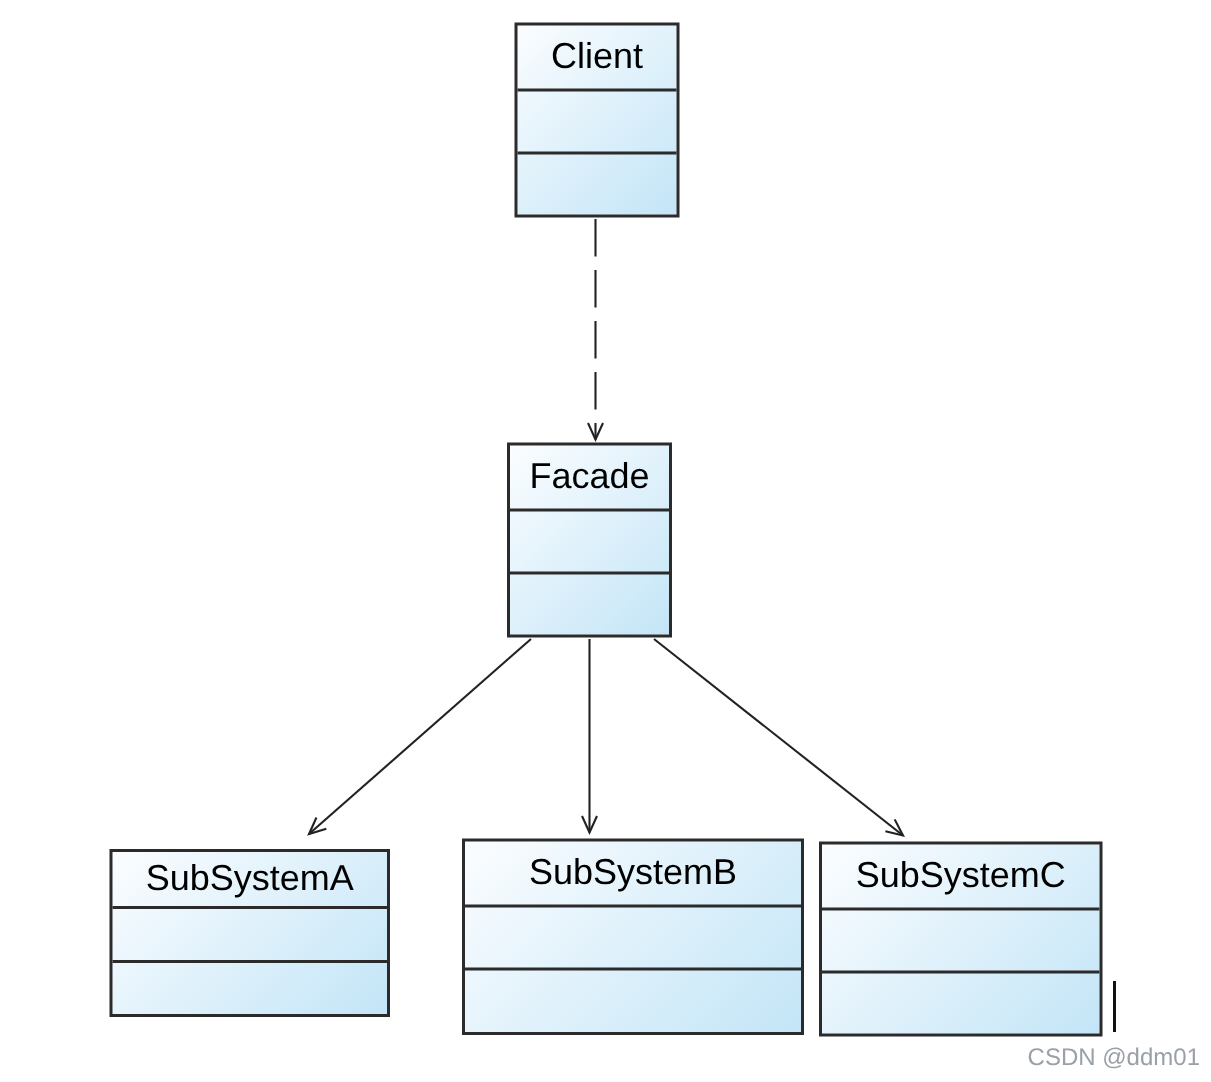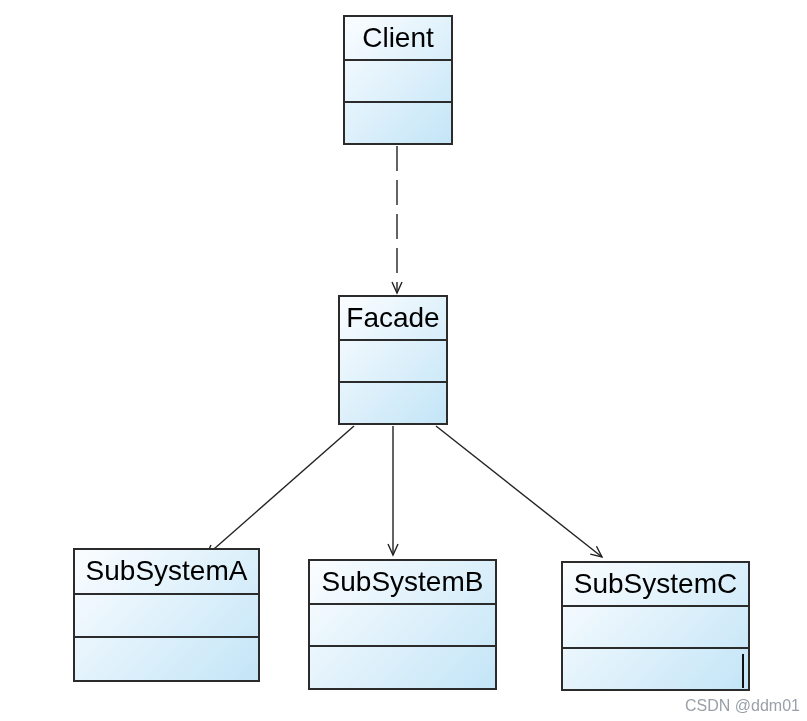--- a/index.html
+++ b/index.html
@@ -46,21 +46,21 @@
     background: linear-gradient(135deg, var(--box-fill-start, #fbfdff) 0%, var(--box-fill-end, #c3e5f7) 100%);
   }
   .compartment {
     box-sizing: border-box;
   }
   .compartment.title {
     flex: 0 0 33%;
     display: flex;
     align-items: center;
     justify-content: center;
-    font-size: 28px;
+    font-size: 24px;
     line-height: 1;
     color: #000000;
     white-space: nowrap;
     overflow: hidden;
   }
   .compartment.attrs,
   .compartment.ops {
     flex: 1 1 0;
     border-top: 2px solid var(--box-border, #2b2b2b);
   }
@@ -103,33 +103,33 @@
     <div class="compartment attrs"></div>
     <div class="compartment ops"></div>
   </div>
 
   <div class="uml-class" style="left:338px; top:295px; width:110px; height:130px;">
     <div class="compartment title">Facade</div>
     <div class="compartment attrs"></div>
     <div class="compartment ops"></div>
   </div>
 
-  <div class="uml-class" style="left:73px; top:548px; width:187px; height:134px;text-align:center;">
+  <div class="uml-class" style="left:73px; top:566px; width:187px; height:112px;text-align:center;">
     <div class="compartment title">SubSystemA</div>
     <div class="compartment attrs"></div>
     <div class="compartment ops"></div>
   </div>
 
-  <div class="uml-class" style="left:308px; top:559px; width:189px; height:131px;">
+  <div class="uml-class" style="left:308px; top:559px; width:228px; height:131px;">
     <div class="compartment title">SubSystemB</div>
     <div class="compartment attrs"></div>
     <div class="compartment ops"></div>
   </div>
 
-  <div class="uml-class" style="left:561px; top:561px; width:189px; height:130px;">
+  <div class="uml-class" style="left:546px; top:561px; width:189px; height:130px;">
     <div class="compartment title">SubSystemC</div>
     <div class="compartment attrs"></div>
     <div class="compartment ops"></div>
   </div>
 
   <div class="caret-mark"></div>
 
   <div class="watermark">CSDN @ddm01</div>
 
 </div>

